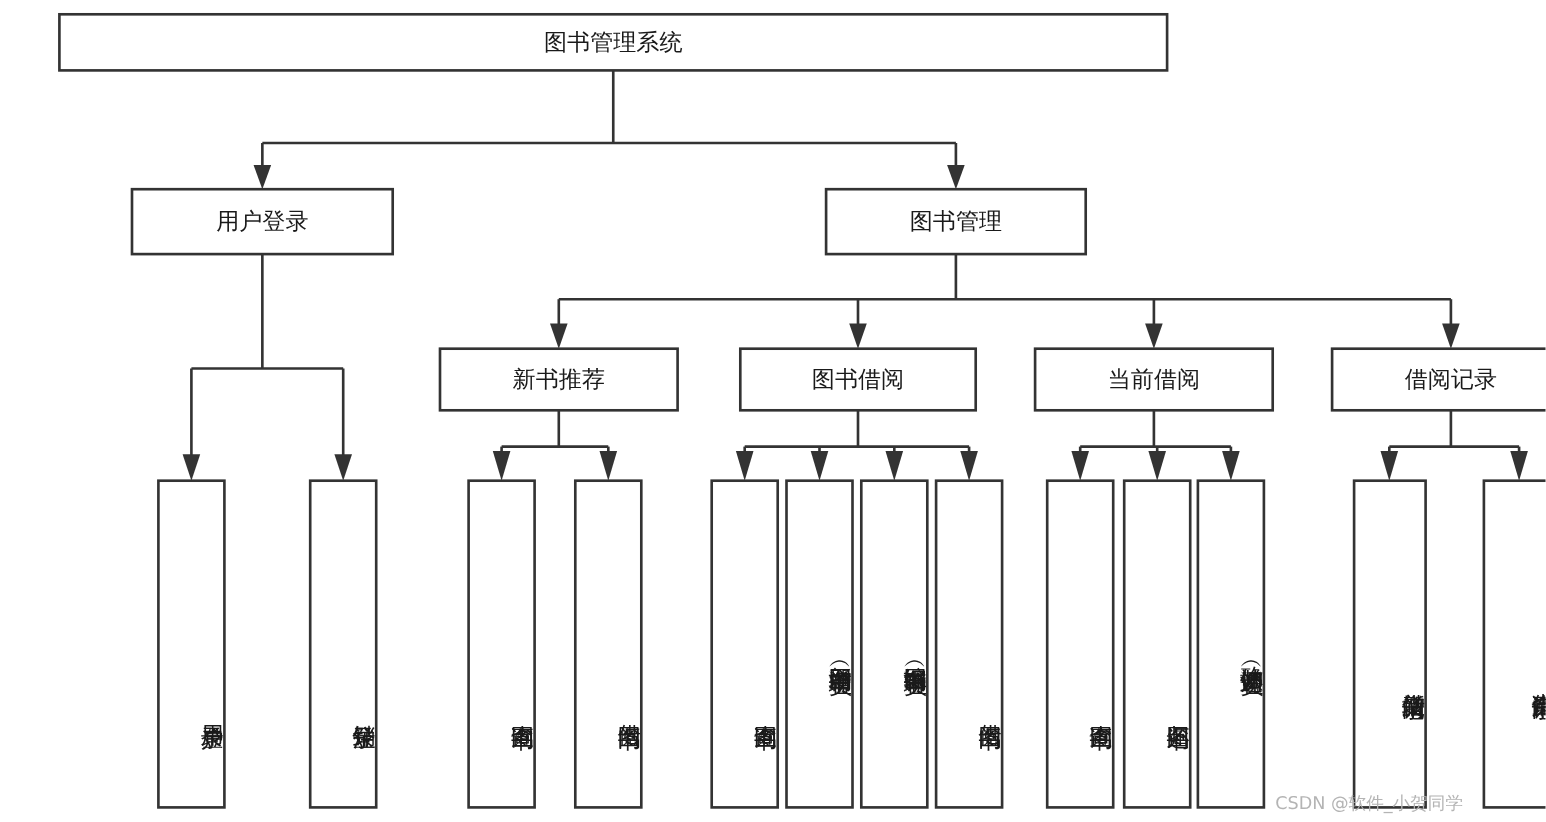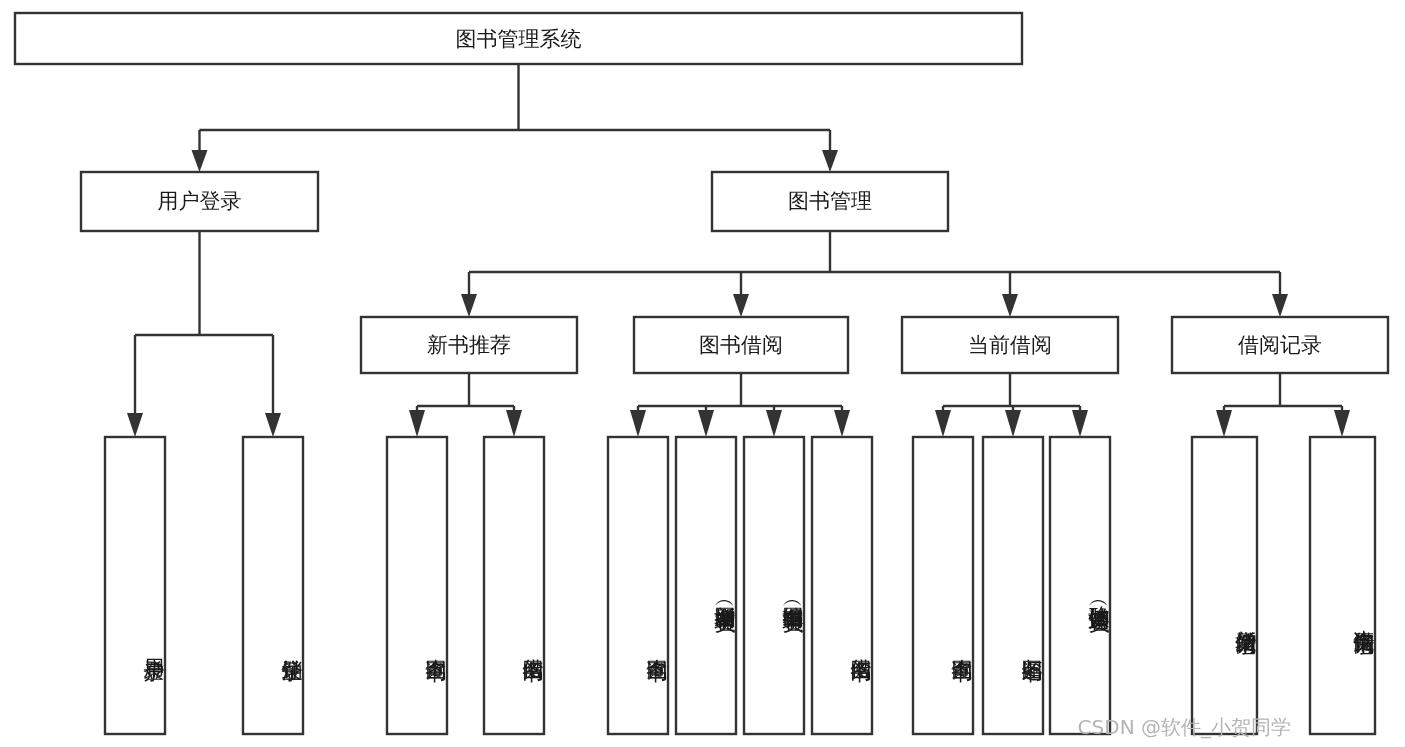--- a/index.html
+++ b/index.html
@@ -10,20 +10,21 @@
   body {
     width: 1405px;
     height: 747px;
     font-family: "DejaVu Sans", "Liberation Sans", sans-serif;
     overflow: hidden;
   }
   #diagram-root {
     position: relative;
     width: 1305px;
     height: 747px;
+    margin-left: 39px;
   }
   svg.chart-svg {
     position: absolute;
     top: 0;
     left: 0;
     width: 1405px;
     height: 747px;
     display: block;
   }
   .node-box {
@@ -60,21 +61,21 @@
     color: #1a1a1a;
     letter-spacing: 1px;
     white-space: nowrap;
     pointer-events: none;
   }
   .watermark {
     position: absolute;
     right: 14px;
     bottom: 6px;
     font-family: "DejaVu Sans", "Liberation Sans", sans-serif;
-    font-size: 20px;
+    font-size: 16px;
     color: #b4b4b4;
     white-space: nowrap;
     pointer-events: none;
   }
 </style>
 </head>
 <body>
 
 <div id="diagram-root">
 

